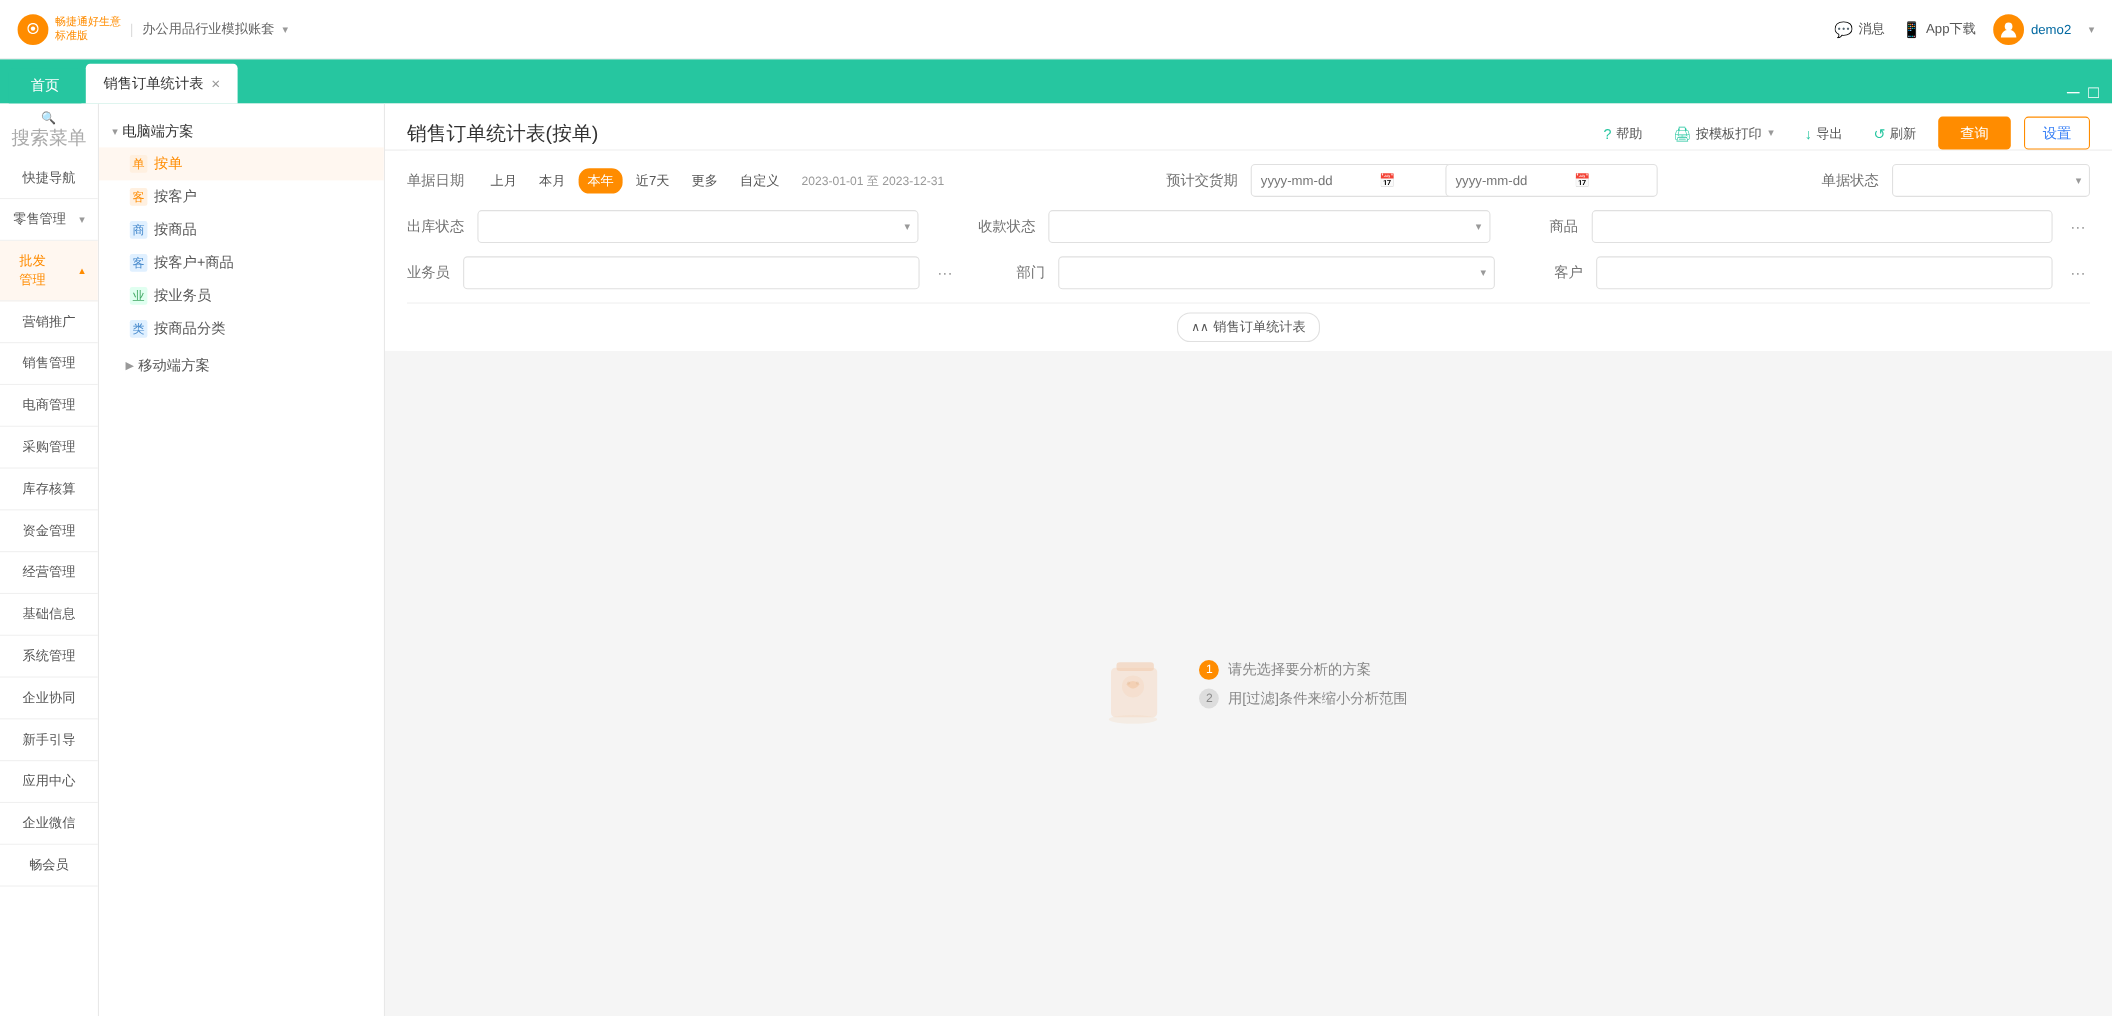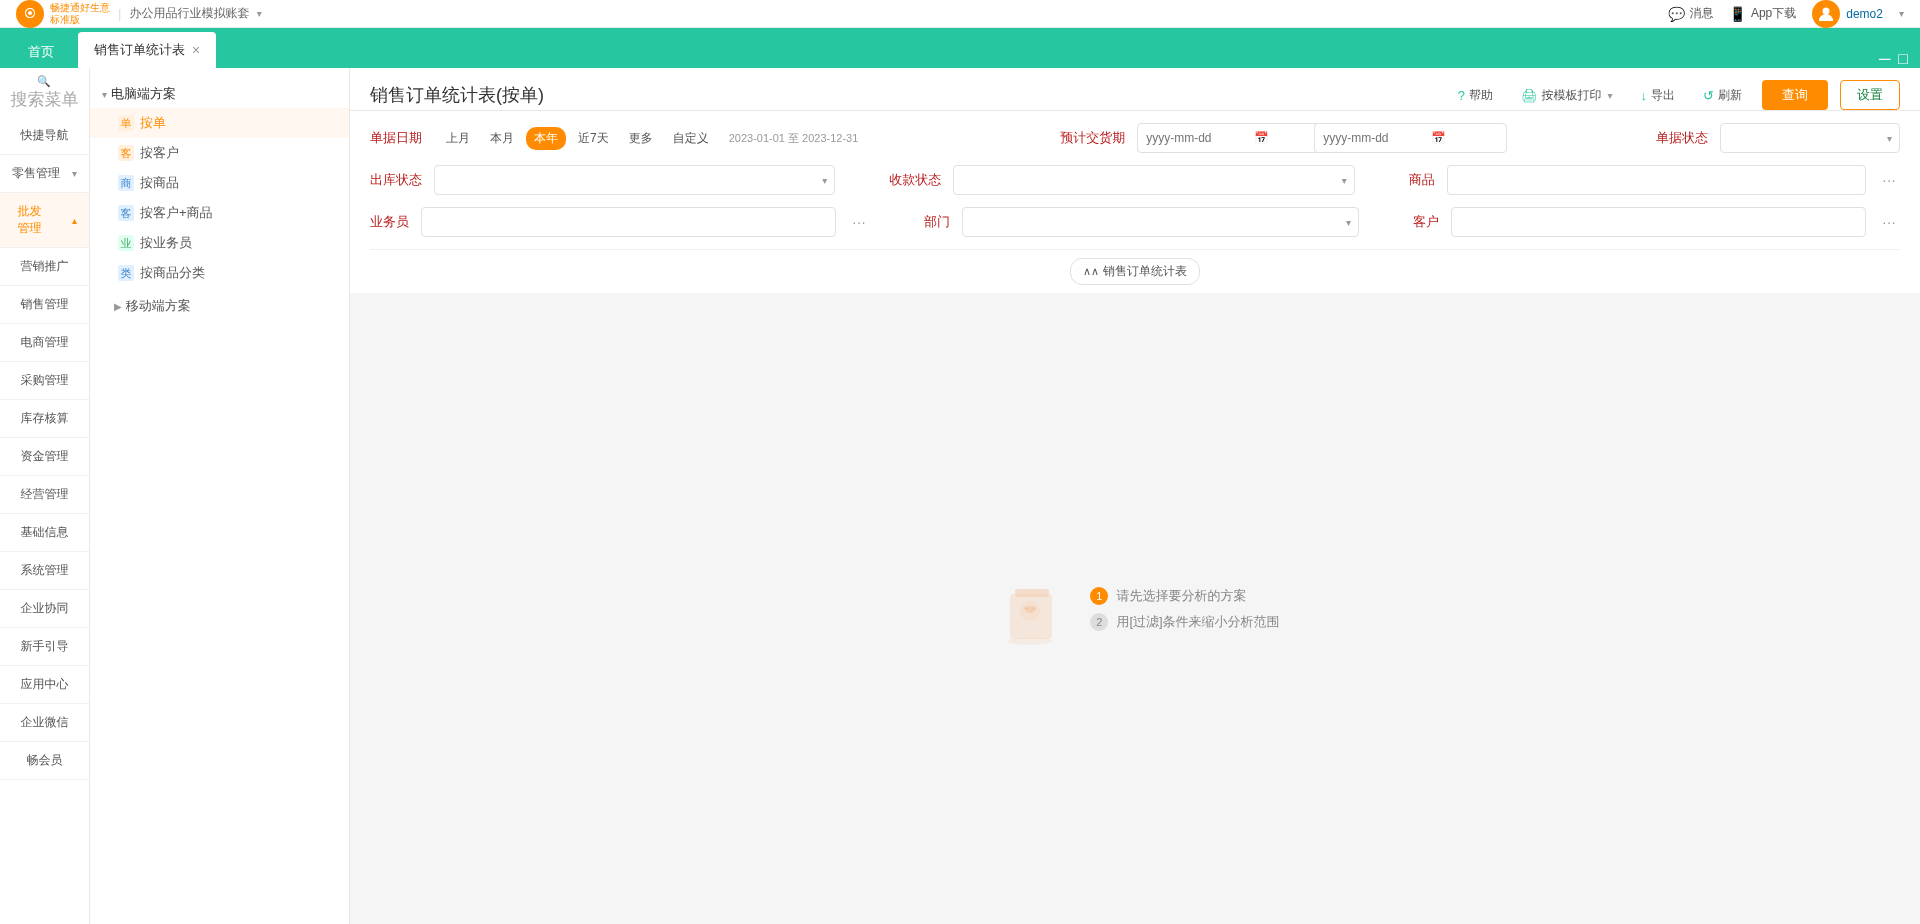--- a/index.html
+++ b/index.html
@@ -1,20 +1,20 @@
 <!DOCTYPE html>
 <html><head>
   <meta charset="utf-8">
   <style>
     * { box-sizing: border-box; margin: 0; padding: 0; }
     body { font-family: 'Microsoft YaHei', sans-serif; font-size: 13px; background: #f5f5f5; color: #333; height: 924px; overflow: hidden; display: flex; flex-direction: column; }
 
     
     .top-bar {
-      height: 28px;
+      height: 54px;
       background: #fff;
       display: flex;
       align-items: center;
       justify-content: space-between;
       padding: 0 16px;
       border-bottom: 1px solid #e8e8e8;
       flex-shrink: 0;
     }
     .top-bar-left { display: flex; align-items: center; gap: 8px; }
     .logo-area { display: flex; align-items: center; gap: 6px; }
@@ -190,34 +190,34 @@
       background: #ff8c00;
       color: white;
       border: none;
       padding: 6px 20px;
       border-radius: 4px;
       font-size: 13px;
       cursor: pointer;
     }
     .action-btn-secondary {
       background: white;
-      color: #15803d;
+      color: #3b82f6;
       border: 1px solid #ff8c00;
       padding: 5px 16px;
       border-radius: 4px;
       font-size: 13px;
       cursor: pointer;
     }
     .filter-row {
       display: flex;
       align-items: center;
       gap: 12px;
       margin-bottom: 12px;
     }
-    .filter-label { font-size: 13px; color: #b91c1c; white-space: nowrap; }
+    .filter-label { font-size: 13px; color: #737373; white-space: nowrap; }
     .date-group { display: flex; align-items: center; gap: 4px; margin-left: 4px; }
     .date-btn {
       padding: 3px 8px;
       font-size: 12px;
       color: #555;
       cursor: pointer;
       border-radius: 3px;
       border: none;
       background: none;
     }

